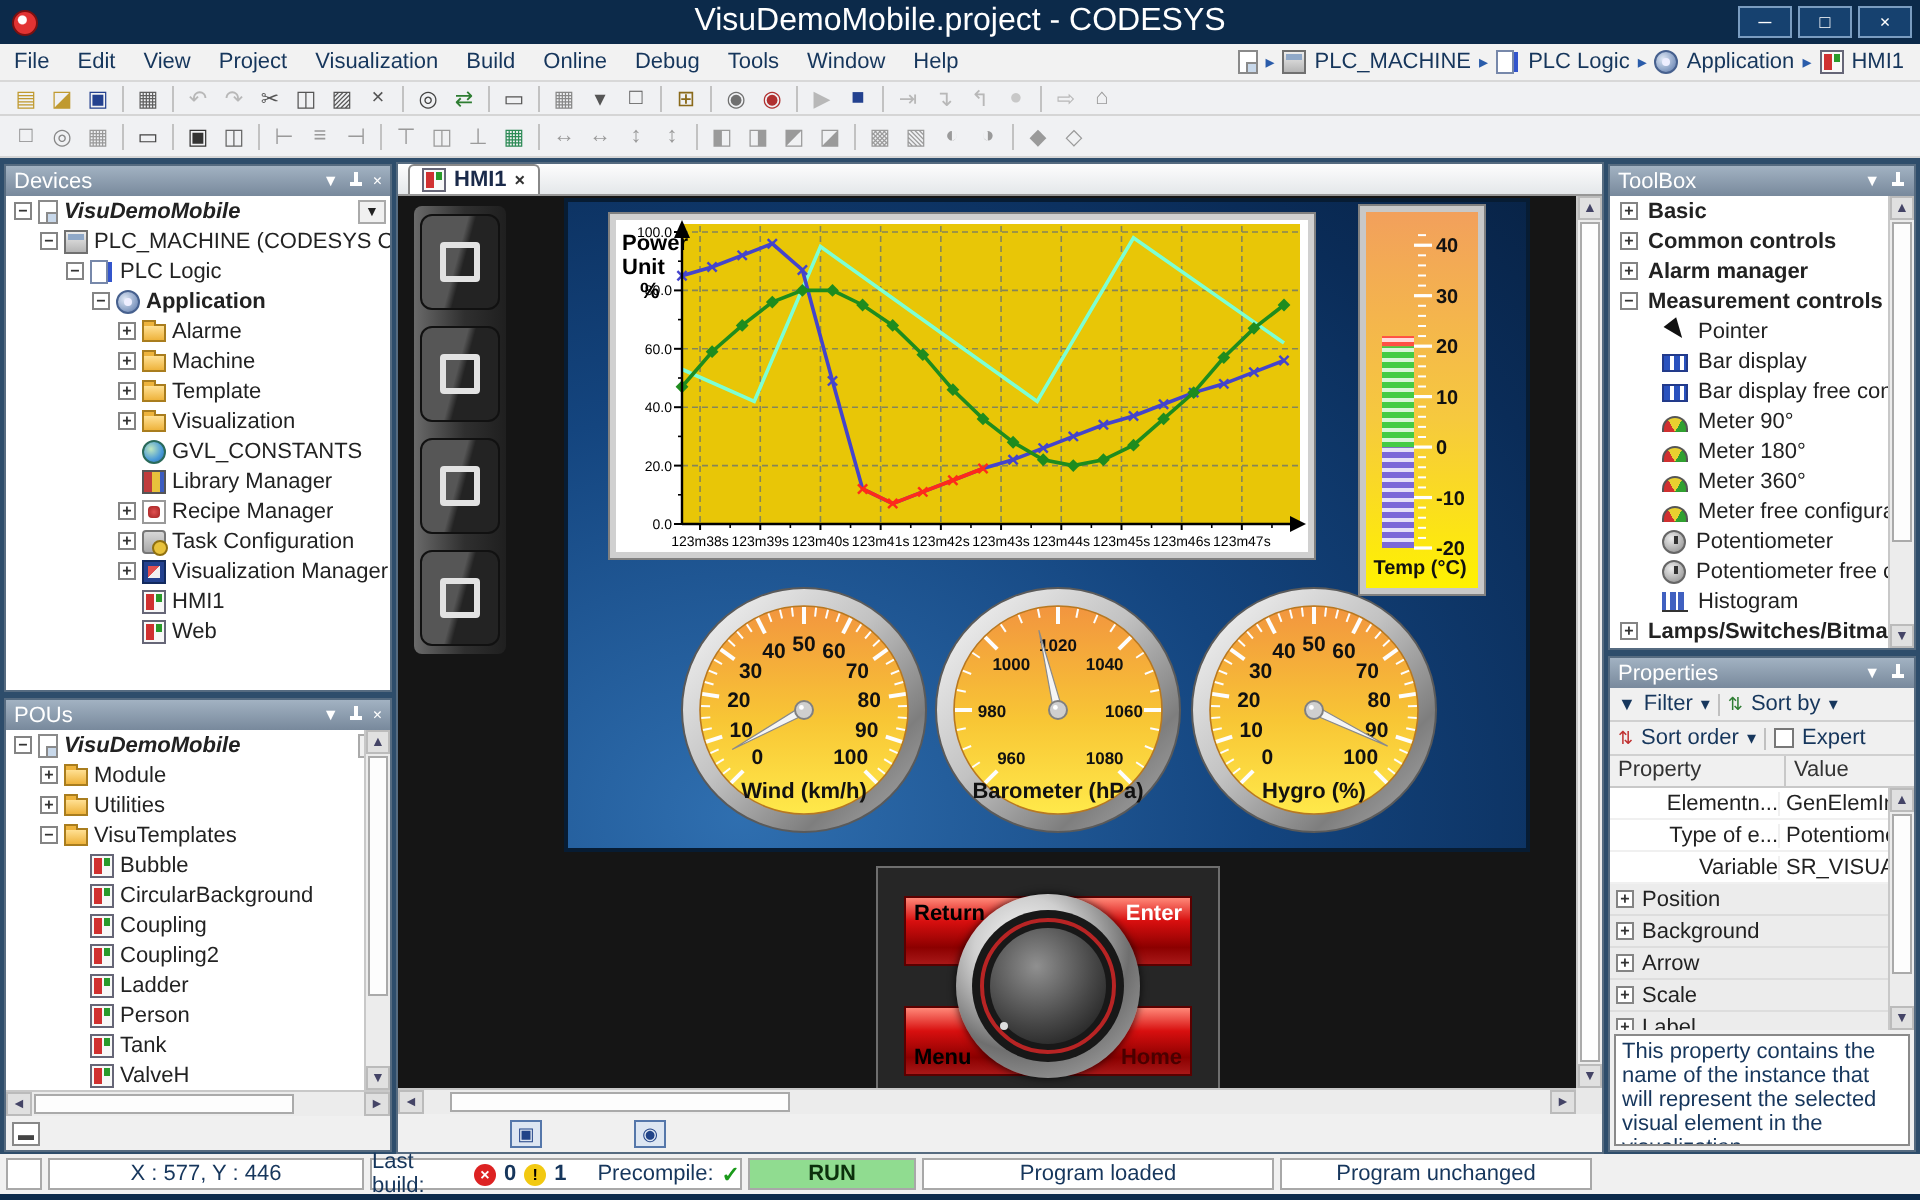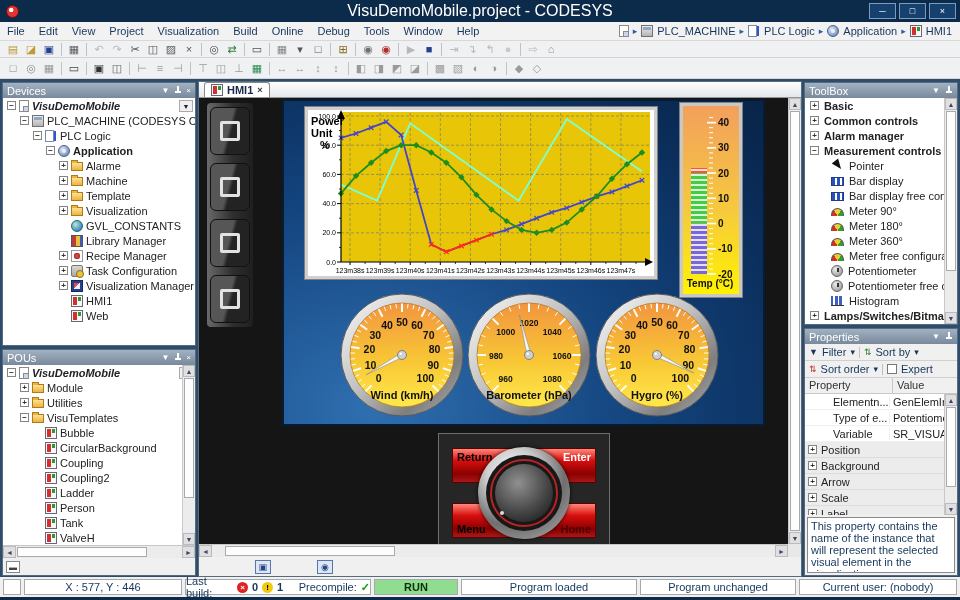--- a/index.html
+++ b/index.html
@@ -159,21 +159,21 @@
   .ptoolbar{background:#f0f0f0;border-bottom:1px solid #d0d0d0;display:flex;align-items:center;
     height:17px;padding:0 4px;gap:4px;color:#16365c;flex:none;}
   .pt-ico{font-size:9px;}
   .pt-sep{width:1px;height:11px;background:#c0c0c0;}
   .chk{width:10px;height:10px;border:1px solid #777;background:#fff;display:inline-block;}
   .pgrid-head{display:flex;height:16px;background:#f0f0f0;border-bottom:1px solid #c8c8c8;
     font-weight:normal;color:#333;flex:none;}
   .pgh-cell{padding:1px 4px;border-right:1px solid #c8c8c8;}
   .prop-rows{flex:1;overflow:hidden;position:relative;background:#fff;}
   .prow{display:flex;height:16px;align-items:center;border-bottom:1px solid #f0f0f0;}
-  .prow .pc1{width:84px;padding-left:28px;overflow:hidden;white-space:nowrap;flex:none;}
+  .prow .pc1{width:84px;padding-left:8px;overflow:hidden;white-space:nowrap;flex:none;text-align:right;}
   .prow .pc2{flex:1;overflow:hidden;white-space:nowrap;border-left:1px solid #f0f0f0;padding-left:3px;}
   .pgroup{display:flex;height:16px;align-items:center;gap:4px;background:#ececec;
     border-bottom:1px solid #ddd;padding-left:3px;}
   .pdesc{margin:2px;border:1px solid #8a8a8a;background:#fff;color:#16365c;padding:2px 3px;
     height:56px;line-height:12px;flex:none;overflow:hidden;}
   
   #statusbar{position:absolute;left:0;top:577px;width:100%;height:20px;background:#f0f0f0;
     display:flex;align-items:center;gap:3px;padding:0 3px;}
   .scell{border:1px solid #a8a8a8;background:#fff;color:#16365c;display:flex;align-items:center;
     justify-content:center;height:16px;gap:4px;}
@@ -1054,21 +1054,20 @@
       <span style="font-weight:bold;">0</span>
       <span class="badge b-warn">!</span>
       <span style="font-weight:bold;">1</span>
       <span style="width:8px;"></span>
       <span>Precompile:</span>
       <span class="ok">✓</span>
     </div>
     <div class="scell run" style="width:84px;">RUN</div>
     <div class="scell" style="width:176px;">Program loaded</div>
     <div class="scell" style="width:156px;">Program unchanged</div>
-    <div class="scell" style="flex:1;">Current user: (nobody)</div>
   </div>
   <div id="bottomstrip"></div>
 
   <svg width="0" height="0" style="position:absolute;">
     <defs>
       <linearGradient id="bezelGrad" x1="0" y1="0" x2="1" y2="1">
         <stop offset="0" stop-color="#fafafa"></stop>
           <stop offset="0.45" stop-color="#c2c2c2"></stop>
         <stop offset="0.75" stop-color="#7e7e7e"></stop>
           <stop offset="1" stop-color="#b0b0b0"></stop>

